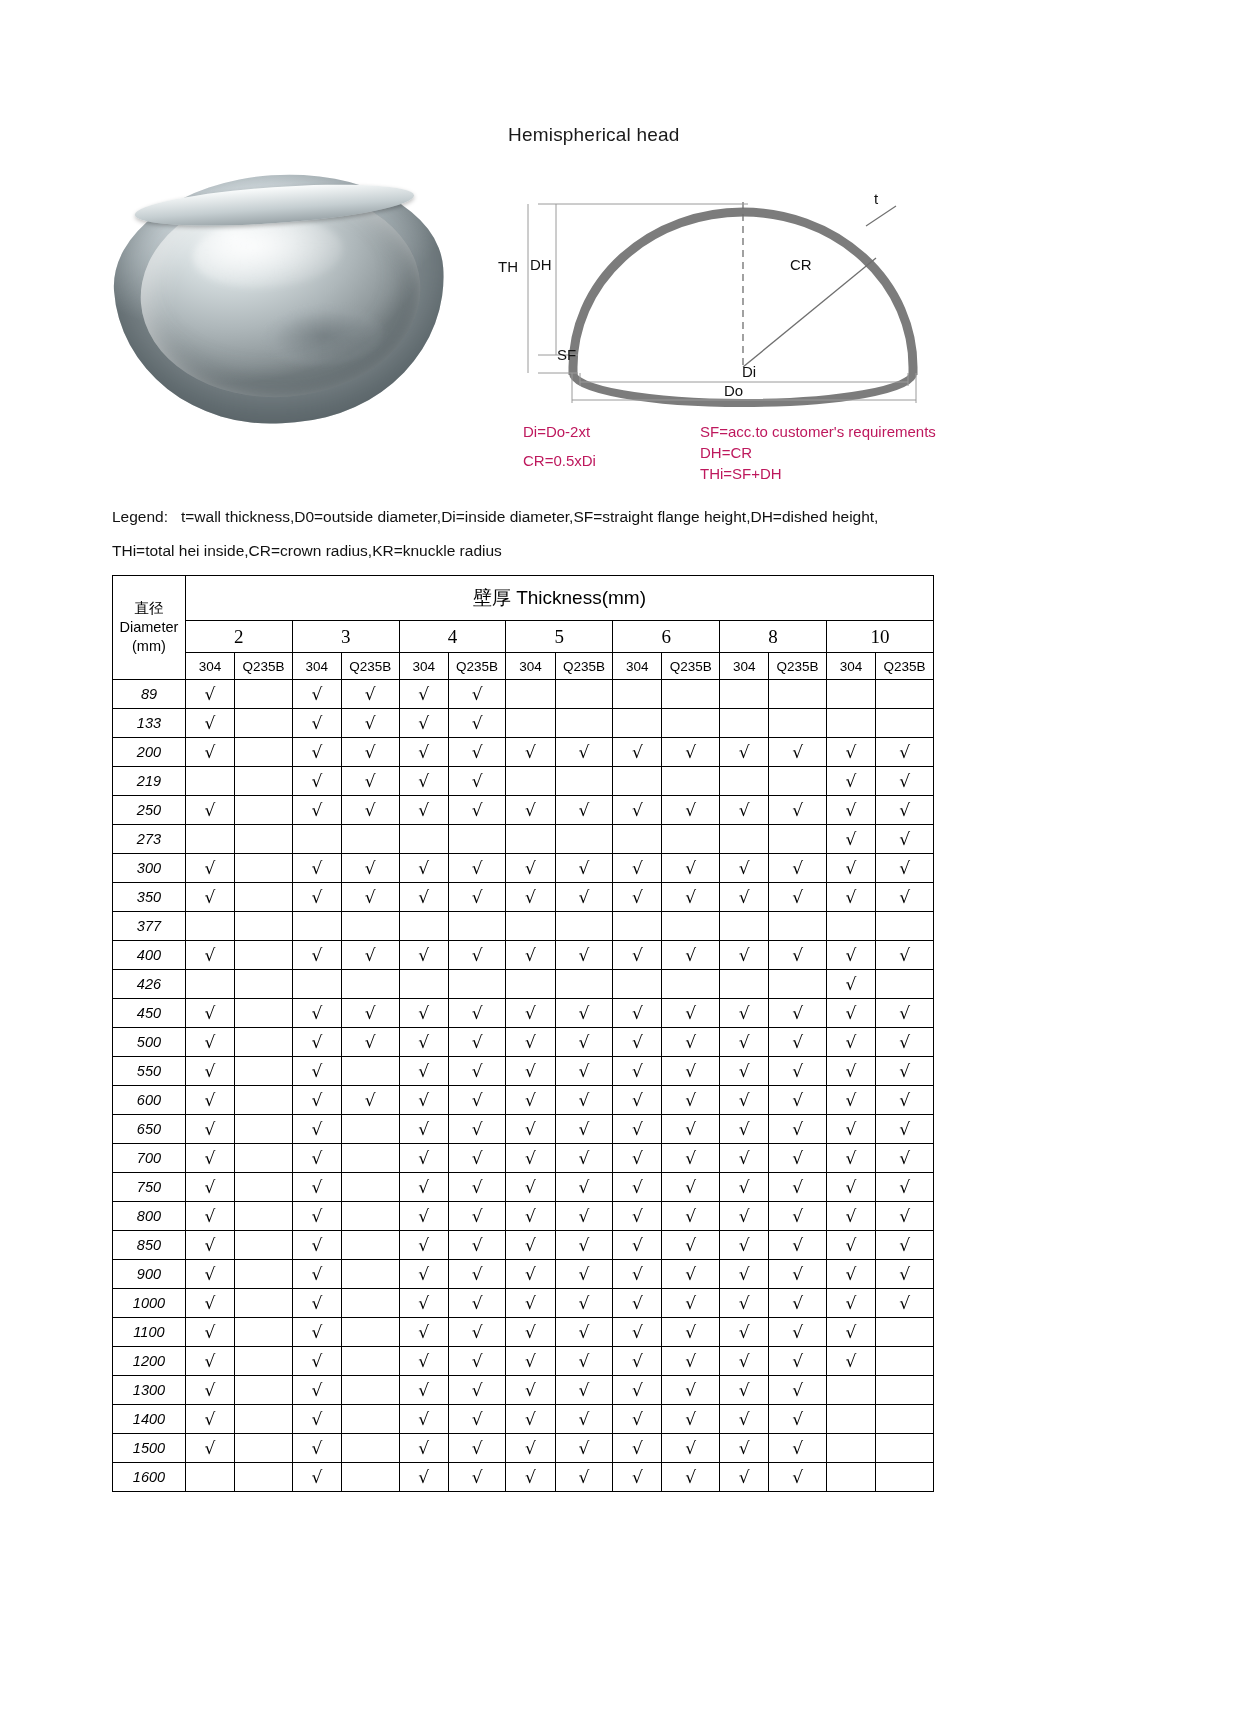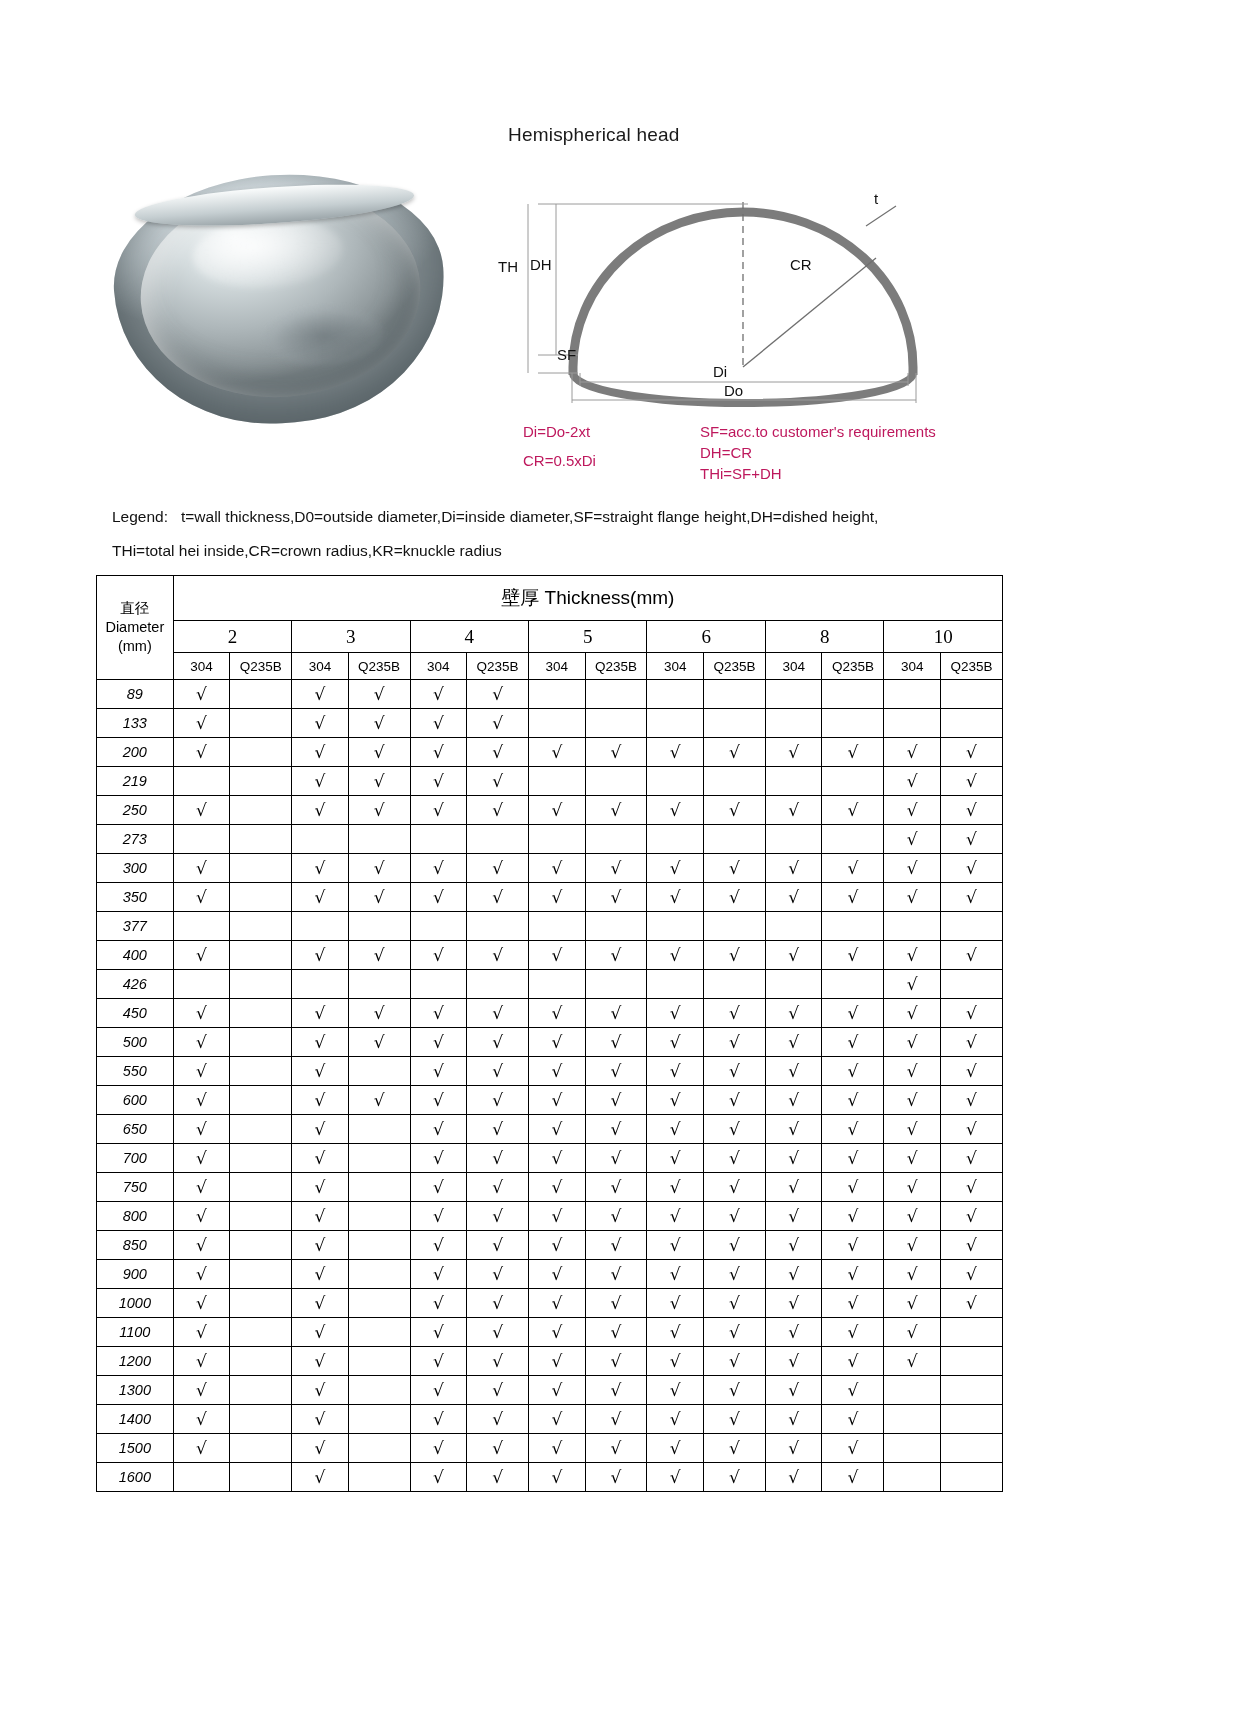--- a/index.html
+++ b/index.html
@@ -63,22 +63,22 @@
   .formula{position:absolute;font-size:15px;color:#be185d;white-space:nowrap;}
 
   
   .legend{
     position:absolute;left:112px;top:500px;width:1030px;
     font-size:15.5px;line-height:34px;color:#111;
   }
 
   
   table.spec{
-    position:absolute;left:96px;top:575px;
-    border-collapse:collapse;width:907px;
+    position:absolute;left:112px;top:575px;
+    border-collapse:collapse;width:822px;
     font-size:14px;
   }
   table.spec td,table.spec th{
     border:1px solid #000;text-align:center;vertical-align:middle;
     font-weight:normal;padding:0;
   }
   .hdr-diam{width:82px;}
   .diam-cell{height:28px;font-size:14.5px;font-style:italic;}
   .th-main{height:44px;font-size:19px;}
   .th-thk{height:32px;font-size:19px;font-family:"Liberation Serif",serif;}
@@ -132,21 +132,21 @@
       <line x1="74" y1="213" x2="74" y2="243" stroke="#9a9a9a" stroke-width="1"></line>
       <line x1="418" y1="213" x2="418" y2="243" stroke="#9a9a9a" stroke-width="1"></line>
       <line x1="82" y1="213" x2="82" y2="226" stroke="#9a9a9a" stroke-width="1"></line>
       <line x1="410" y1="213" x2="410" y2="226" stroke="#9a9a9a" stroke-width="1"></line>
     </svg>
     <div class="dlabel" style="left:0px;top:98px;">TH</div>
     <div class="dlabel" style="left:32px;top:96px;">DH</div>
     <div class="dlabel" style="left:32px;top:186px;margin-left:27px;">SF</div>
     <div class="dlabel" style="left:292px;top:96px;">CR</div>
     <div class="dlabel" style="left:376px;top:30px;">t</div>
-    <div class="dlabel" style="left:215px;top:203px;">Di</div>
+    <div class="dlabel" style="left:244px;top:203px;">Di</div>
     <div class="dlabel" style="left:226px;top:222px;">Do</div>
   </div>
 
   <div class="formula" style="left:523px;top:423px;">Di=Do-2xt</div>
   <div class="formula" style="left:523px;top:452px;text-align:center;">CR=0.5xDi</div>
   <div class="formula" style="left:700px;top:423px;">SF=acc.to customer's requirements</div>
   <div class="formula" style="left:700px;top:444px;">DH=CR</div>
   <div class="formula" style="left:700px;top:465px;">THi=SF+DH</div>
 
   <div class="legend">

